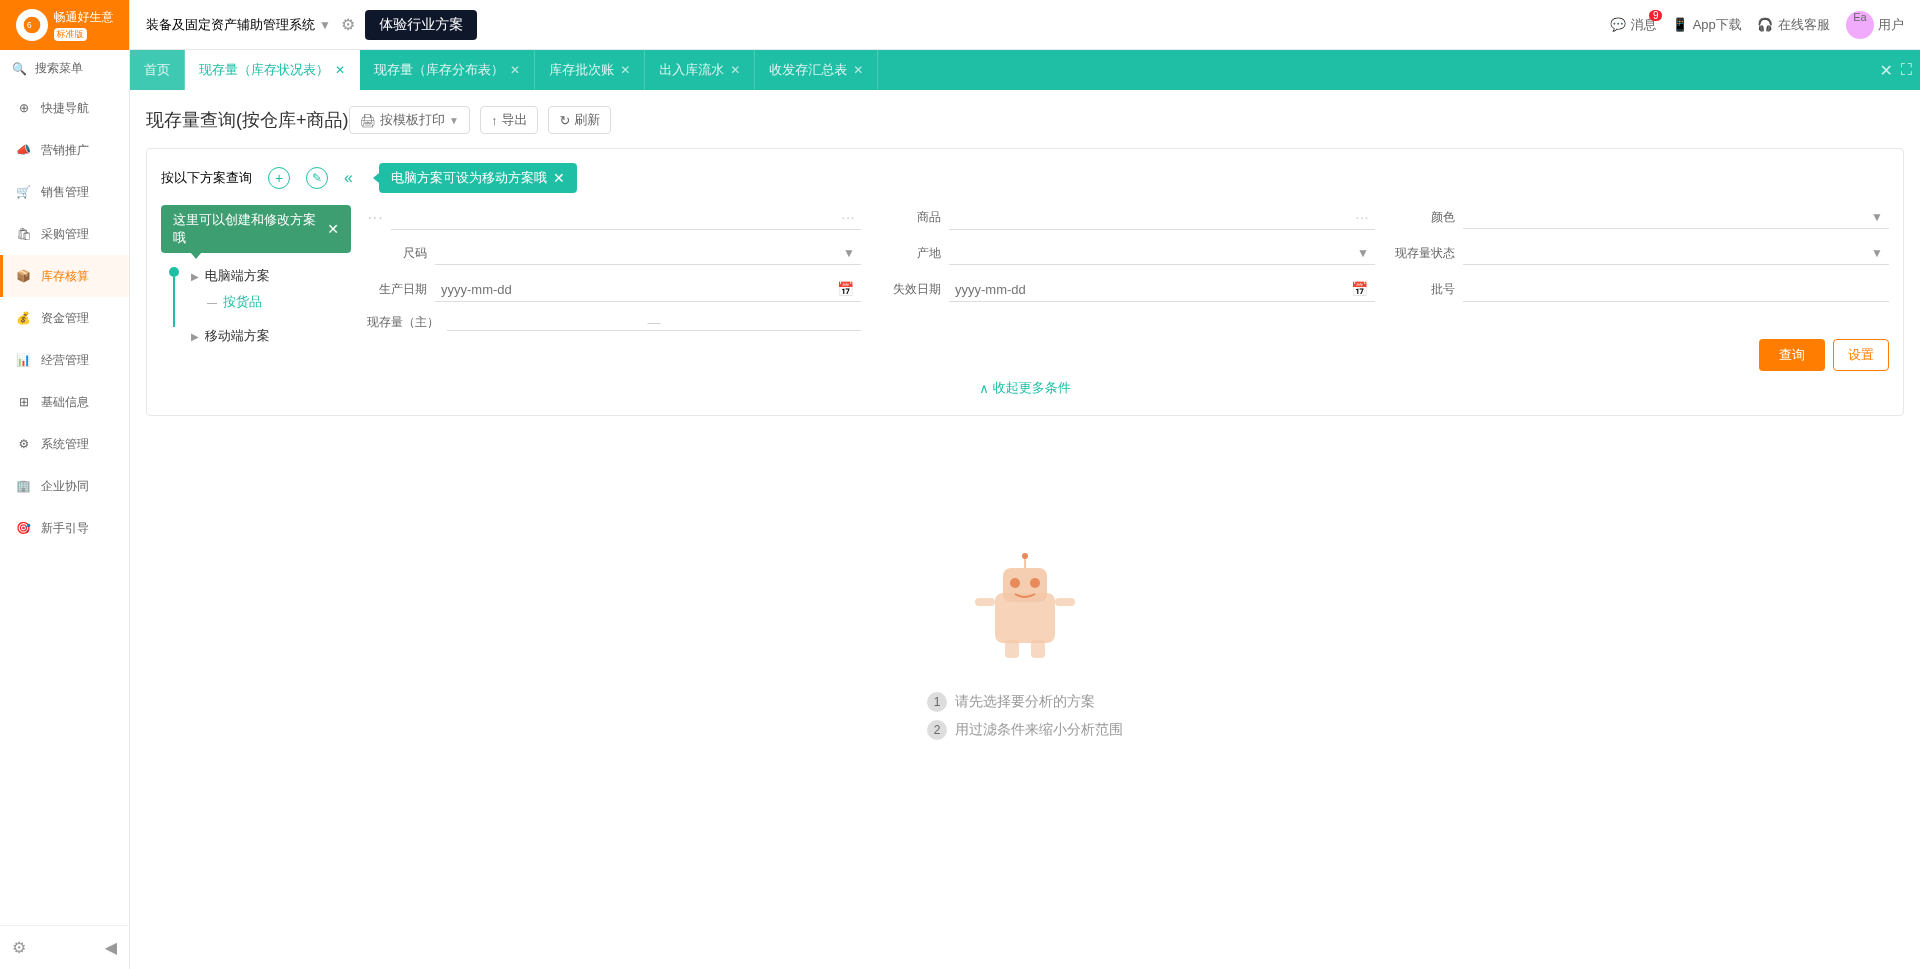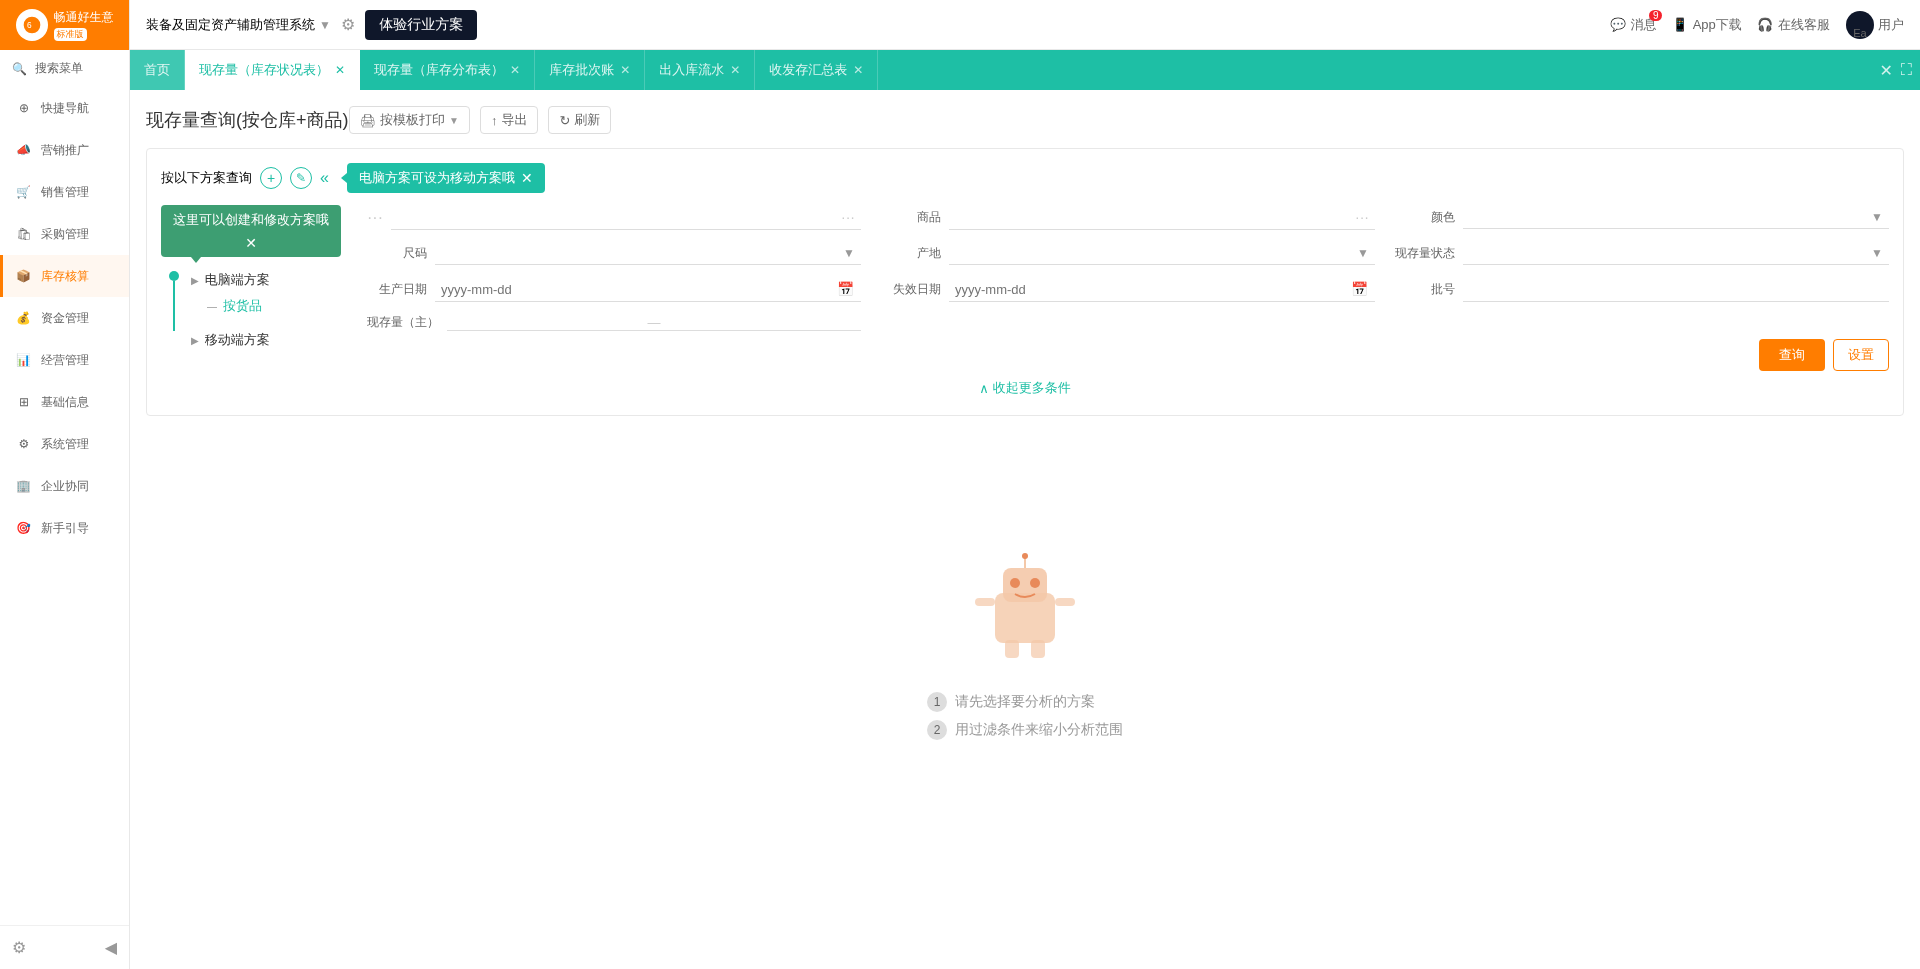--- a/index.html
+++ b/index.html
@@ -26,21 +26,21 @@
     .top-header-left { display: flex; align-items: center; gap: 10px; }
     .system-title-select { display: flex; align-items: center; gap: 4px; cursor: pointer; }
     .settings-icon { color: #999; cursor: pointer; font-size: 16px; }
     .trial-btn { background: #0f172a; color: #fff; border: none; border-radius: 4px; padding: 6px 14px; font-size: 14px; cursor: pointer; }
     .top-header-right { display: flex; align-items: center; gap: 16px; color: #666; font-size: 13px; }
     .header-msg { display: flex; align-items: center; gap: 4px; cursor: pointer; position: relative; }
     .msg-badge { background: #f5222d; color: #fff; font-size: 10px; border-radius: 8px; padding: 0 4px; position: absolute; top: -6px; right: -6px; }
     .header-app { display: flex; align-items: center; gap: 4px; cursor: pointer; }
     .header-service { display: flex; align-items: center; gap: 4px; cursor: pointer; }
     .header-user { display: flex; align-items: center; gap: 4px; cursor: pointer; }
-    .user-avatar { width: 28px; height: 28px; background: #0f172a; border-radius: 50%; display: flex; align-items: flex-end; justify-content: center; font-size: 11px; color: #666; }
+    .user-avatar { width: 28px; height: 28px; background: #f0abfc; border-radius: 50%; display: flex; align-items: flex-start; justify-content: center; font-size: 11px; color: #666; }
 
     
     .tab-bar { height: 40px; background: #1ebfa5; display: flex; padding: 0 0; flex-shrink: 0; overflow: hidden; }
     .tab-item { display: flex; align-items: center; gap: 6px; padding: 0 14px; height: 100%; cursor: pointer; color: rgba(255,255,255,0.85); font-size: 13px; border-right: 1px solid rgba(255,255,255,0.2); white-space: nowrap; flex-shrink: 0; }
     .tab-item.home { background: rgba(255,255,255,0.15); }
     .tab-item.active { background: #fff; color: #1ebfa5; }
     .tab-item .tab-close { color: rgba(255,255,255,0.7); font-size: 12px; cursor: pointer; }
     .tab-item.active .tab-close { color: #1ebfa5; }
     .tab-bar-end { margin-left: auto; display: flex; align-items: center; padding: 0 8px; gap: 8px; }
     .tab-bar-end-icon { color: rgba(255,255,255,0.8); cursor: pointer; font-size: 16px; }
@@ -48,21 +48,21 @@
     
     .page-content { flex: 1; overflow-y: auto; background: #f5f5f5; }
     .page-inner { background: #fff; margin: 0; padding: 16px; min-height: 100%; }
 
     
     .page-title-bar { display: flex; align-items: center; justify-content: flex-start; margin-bottom: 14px; }
     .page-title { font-size: 18px; color: #333; font-weight: 500; }
 
     
     .search-area { border: 1px solid #e8e8e8; border-radius: 4px; padding: 14px; margin-bottom: 12px; background: #fff; }
-    .search-header { display: flex; align-items: center; gap: 8px; margin-bottom: 12px; }
+    .search-header { display: flex; align-items: center; gap: 16px; margin-bottom: 12px; }
     .scheme-add-btn { width: 22px; height: 22px; border: 1px solid #1ebfa5; border-radius: 50%; display: flex; align-items: center; justify-content: center; color: #1ebfa5; cursor: pointer; font-size: 14px; }
     .scheme-edit-btn { width: 22px; height: 22px; border: 1px solid #1ebfa5; border-radius: 50%; display: flex; align-items: center; justify-content: center; color: #1ebfa5; cursor: pointer; font-size: 12px; }
     .scheme-back-btn { color: #1ebfa5; cursor: pointer; font-size: 16px; }
 
     
     .tooltip-popup { background: #1ebfa5; color: #fff; border-radius: 4px; padding: 6px 12px; font-size: 13px; position: relative; display: inline-flex; align-items: center; gap: 6px; }
     .tooltip-popup .close-x { cursor: pointer; font-size: 14px; }
     .tooltip-arrow-left { position: absolute; left: -6px; top: 50%; transform: translateY(-50%); width: 0; height: 0; border-top: 5px solid transparent; border-bottom: 5px solid transparent; border-right: 6px solid #1ebfa5; }
     .tooltip-popup2 { background: #3d9e72; color: #fff; border-radius: 4px; padding: 6px 12px; font-size: 13px; display: inline-flex; align-items: center; gap: 6px; }
     .form-row { display: flex; align-items: center; gap: 8px; }
@@ -266,21 +266,21 @@
               <span class="close-x">✕</span>
             </div>
           </div>
         </div>
 
         <div style="display:flex; gap:16px; position:relative;">
 
           <div style="width:190px; flex-shrink:0; position:relative;">
 
             
-            <div class="tooltip-popup2" style="margin-bottom:10px; position:relative;flex-direction:column;">
+            <div class="tooltip-popup2" style="margin-bottom:10px; position:relative;">
               <span>这里可以创建和修改方案哦</span>
               <span style="cursor:pointer; font-size:14px;">✕</span>
               <div style="position:absolute; bottom:-6px; left:30px; width:0; height:0; border-left:5px solid transparent; border-right:5px solid transparent; border-top:6px solid #3d9e72;"></div>
             </div>
 
             
             <div style="display:flex; align-items:flex-start; gap:4px; padding-left:8px;">
               <div style="display:flex; flex-direction:column; align-items:center;">
                 <div style="width:10px; height:10px; border-radius:50%; background:#1ebfa5; margin-top:4px;"></div>
                 <div style="width:2px; flex:1; background:#1ebfa5; min-height:50px;"></div>

